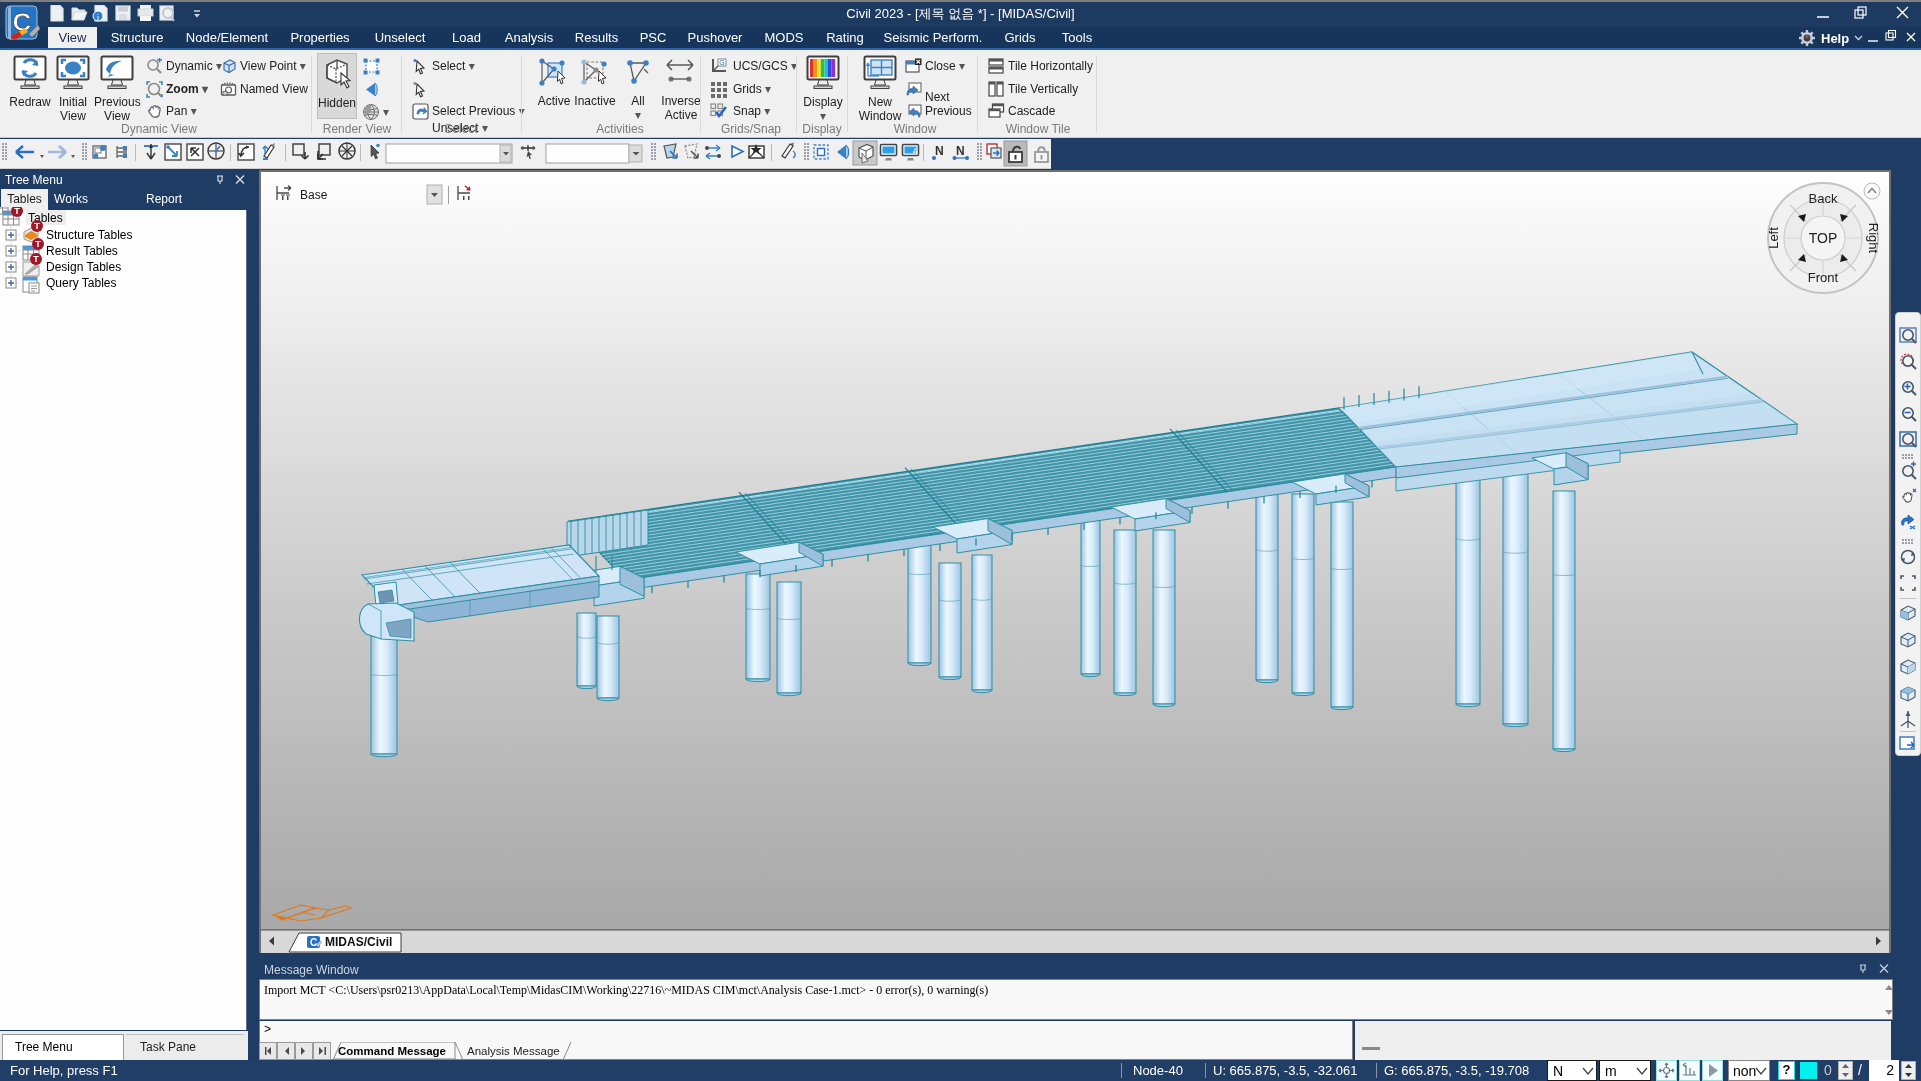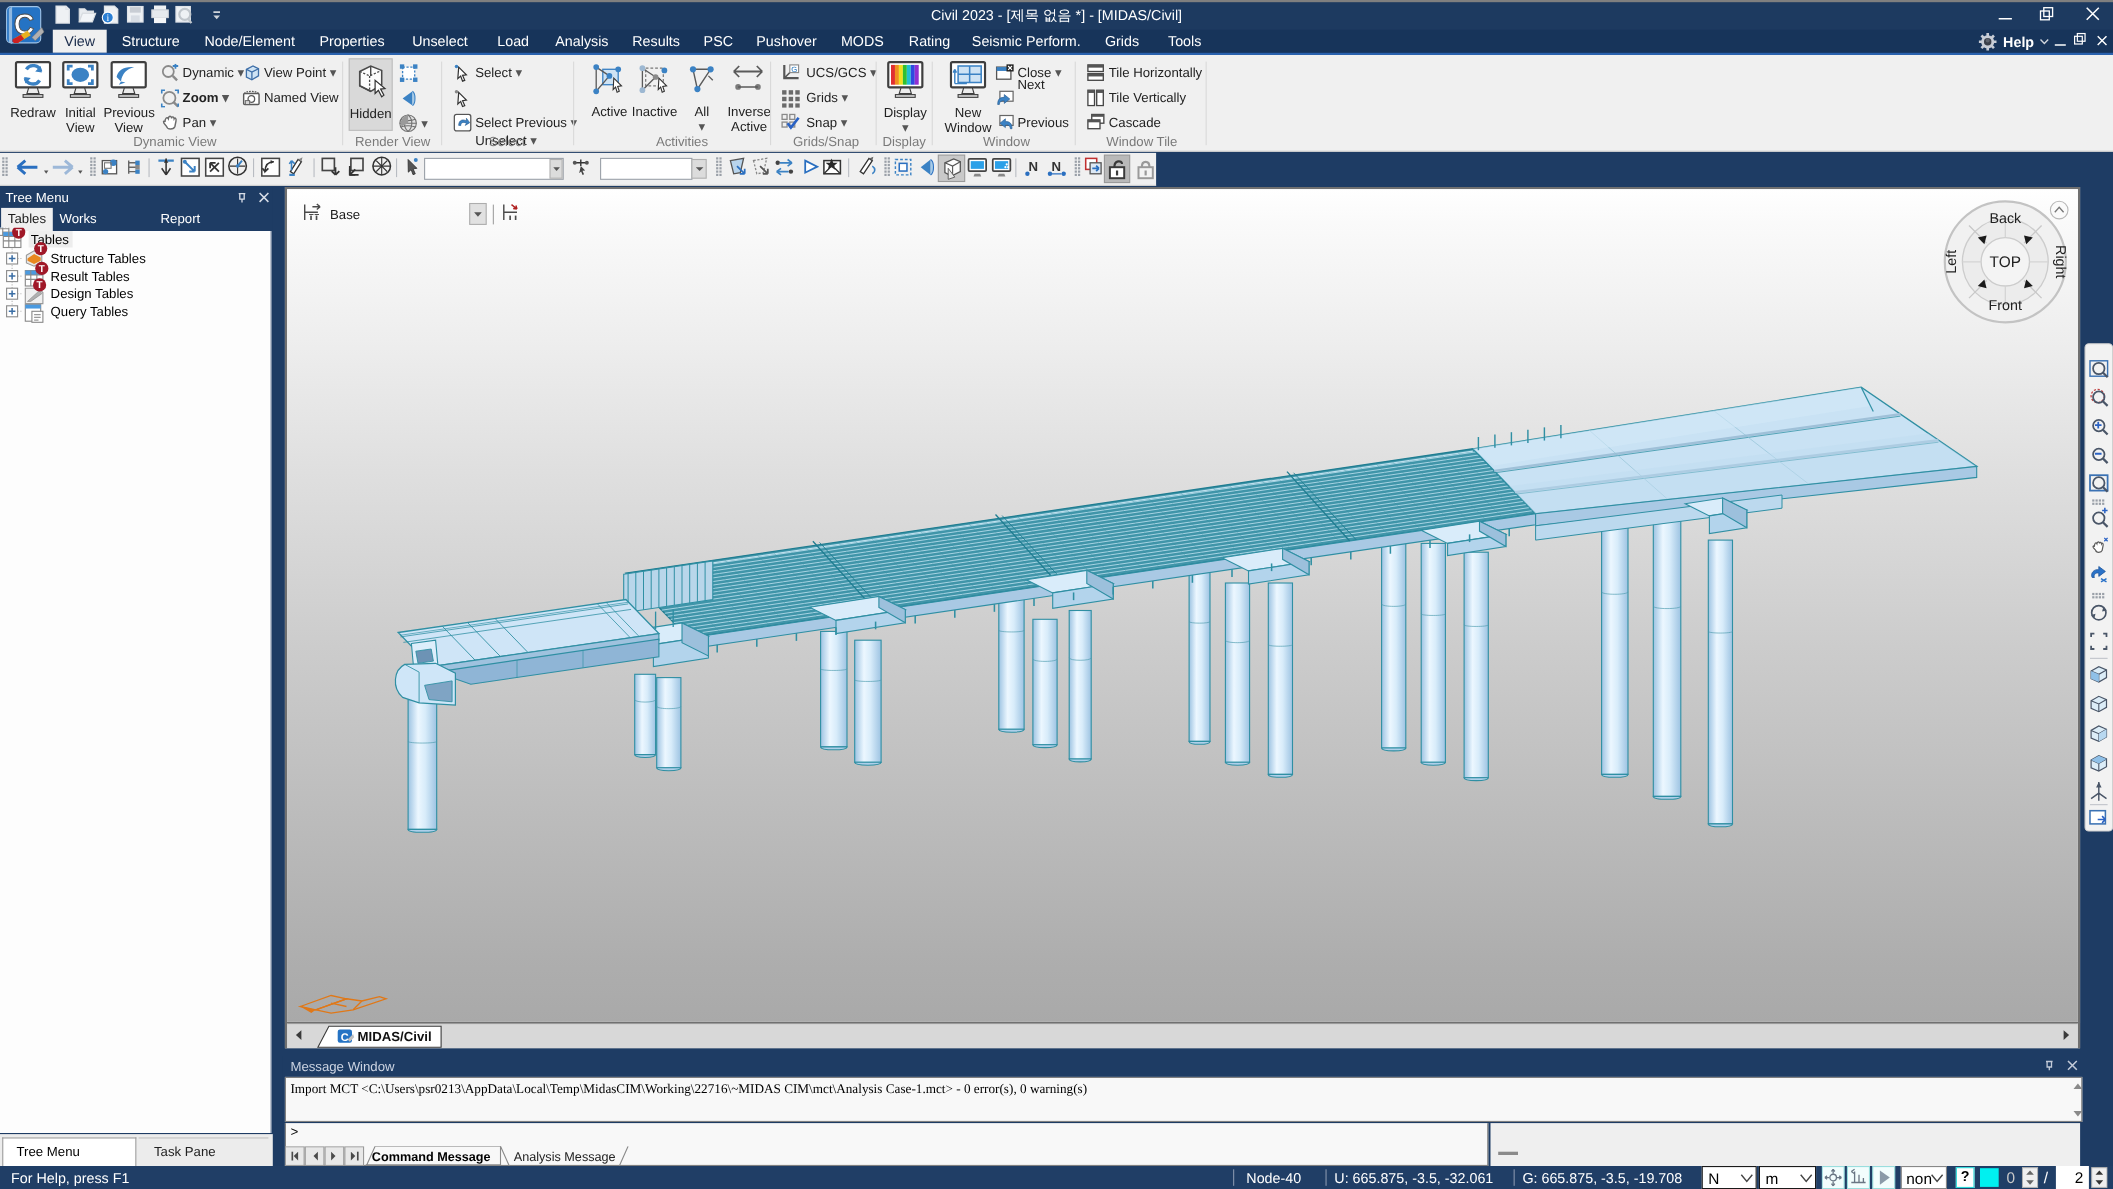--- a/index.html
+++ b/index.html
@@ -399,21 +399,21 @@
       <rect x="1" y="3" width="13" height="11" fill="#fff" stroke="#555" stroke-width="1.2"></rect>
       <rect x="1" y="3" width="13" height="3.5" fill="#3b82c4"></rect>
       <rect x="10" y="0.5" width="6.5" height="6.5" fill="#222"></rect>
       <path d="M11.5 2 L15 5.5 M15 2 L11.5 5.5" stroke="#fff" stroke-width="1.1"></path>
     </svg>
   <div class="sbtn-t" style="left:925px;top:9px;">Close <span style="color:#555;">▾</span></div>
   <svg class="abs" style="left:905px;top:31px;" width="17" height="16" viewBox="0 0 17 16">
       <rect x="4" y="2" width="12" height="9" fill="#fff" stroke="#666" stroke-width="1.1"></rect>
       <path d="M2 14 C2 9 4 7.5 8 7.5 L8 5 L13 9 L8 13 L8 10.5 C5 10.5 3.5 11.5 3.5 14 Z" fill="#3b82c4" stroke="#2a5f92" stroke-width="0.6"></path>
     </svg>
-  <div class="sbtn-t" style="left:925px;top:20px;">Next</div>
+  <div class="sbtn-t" style="left:925px;top:40px;">Next</div>
   <svg class="abs" style="left:905px;top:53px;" width="17" height="16" viewBox="0 0 17 16">
       <rect x="4" y="2" width="12" height="9" fill="#fff" stroke="#666" stroke-width="1.1"></rect>
       <path d="M15 14 C15 9 13 7.5 9 7.5 L9 5 L4 9 L9 13 L9 10.5 C12 10.5 13.5 11.5 13.5 14 Z" fill="#3b82c4" stroke="#2a5f92" stroke-width="0.6"></path>
     </svg>
   <div class="sbtn-t" style="left:925px;top:54px;">Previous</div>
   <div class="rsep" style="left:977px;"></div>
 
   <svg class="abs" style="left:988px;top:8px;" width="17" height="16" viewBox="0 0 17 16">
       <rect x="1" y="1" width="14" height="6" fill="#fff" stroke="#444" stroke-width="1.2"></rect>
       <rect x="1" y="1" width="14" height="2.5" fill="#555"></rect>

